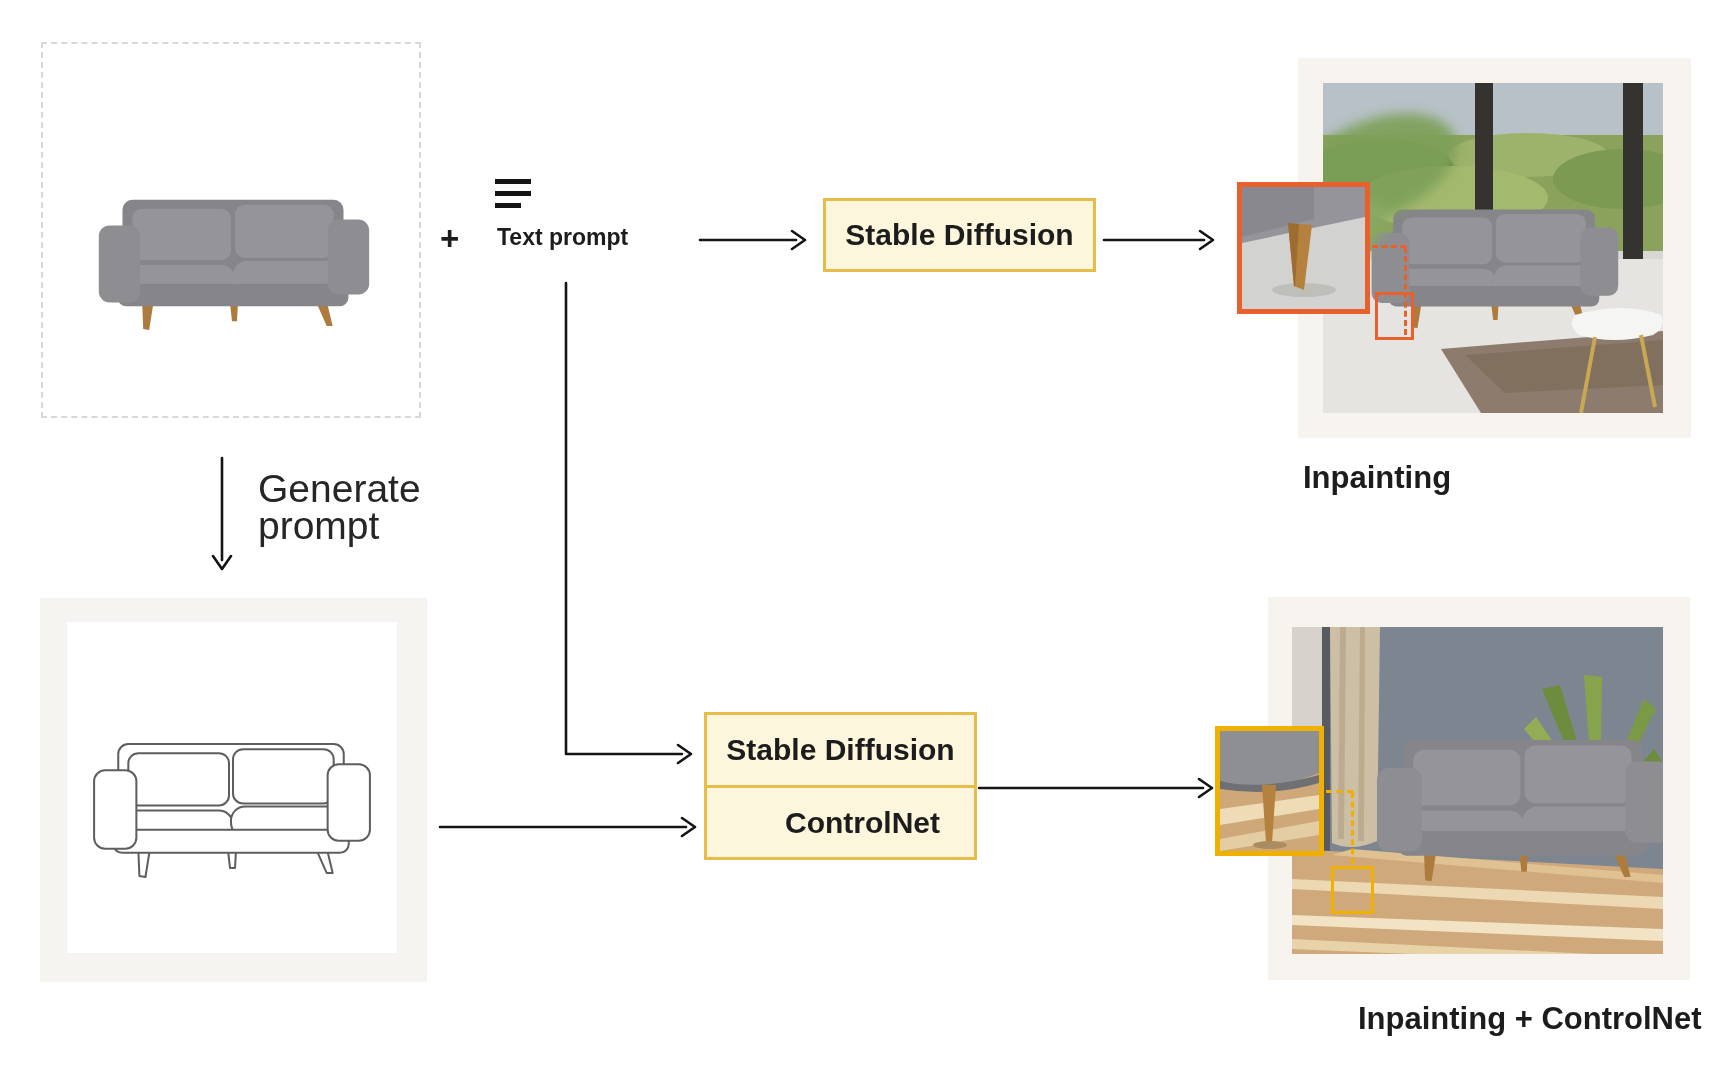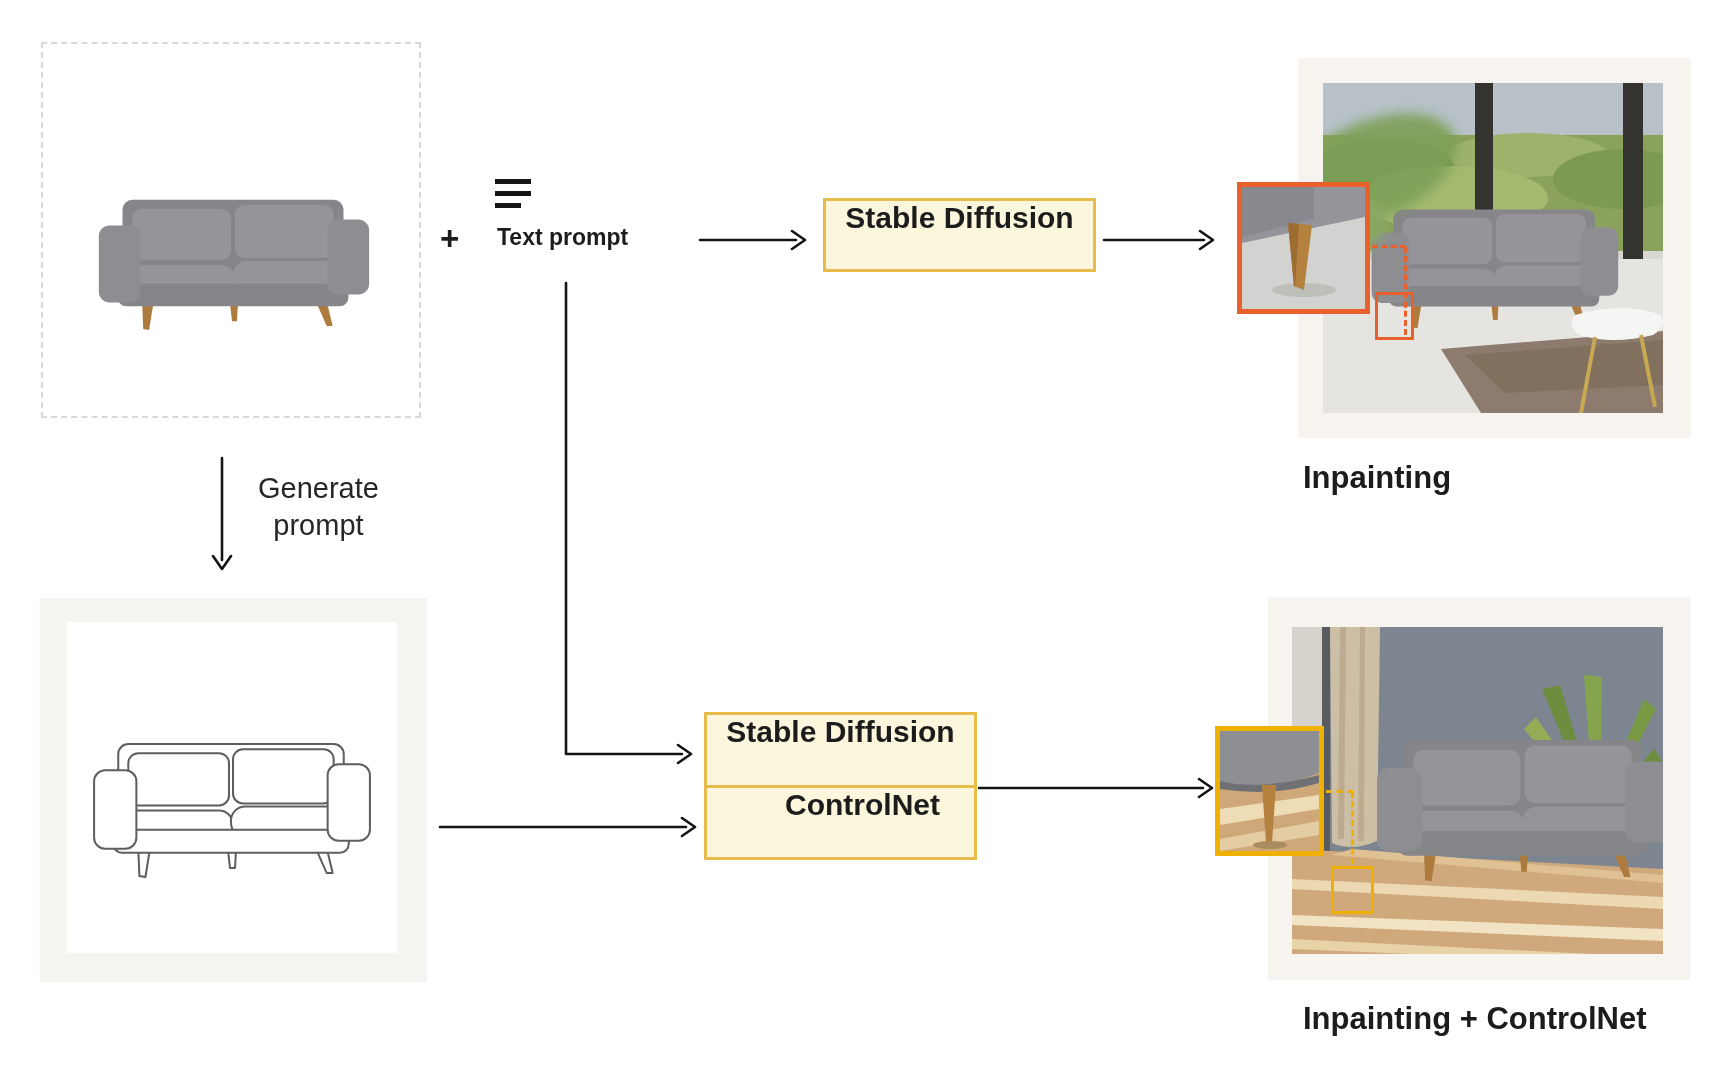--- a/index.html
+++ b/index.html
@@ -22,34 +22,34 @@
   .card2{left:1268px;top:597px;width:422px;height:383px;}
   .sketch-card{left:40px;top:598px;width:387px;height:384px;background:#f6f4f1;}
   .sketch-inner{left:27px;top:24px;width:330px;height:331px;background:#ffffff;}
   .photo{overflow:hidden;}
   .photo1{left:25px;top:25px;width:340px;height:330px;}
   .photo2{left:24px;top:30px;width:371px;height:327px;}
   .scene{display:block;width:100%;height:100%;}
   
   .node{
     background:var(--box_fill);border:3px solid var(--box_border);
-    display:flex;justify-content:center;
+    display:flex;align-items:center;justify-content:center;
     font-weight:700;font-size:30px;color:var(--text);box-sizing:border-box;
   }
   .sd-top{left:823px;top:198px;width:273px;height:74px;}
   .stack{left:704px;top:712px;width:273px;}
   .stack .node{position:relative;width:273px;height:76px;}
   .stack .node + .node{margin-top:-3px;height:75px;padding-left:44px;}
   
   .plus{left:440px;top:220px;font-size:33px;font-weight:600;}
   .tp-label{left:497px;top:224px;font-size:23px;font-weight:700;}
-  .gs-label{left:258px;top:470px;font-size:29px;font-weight:400;line-height:37px;color:#262626;text-align:center;}
+  .gs-label{left:258px;top:470px;font-size:39px;font-weight:400;line-height:37px;color:#262626;}
   .caption{font-size:31px;font-weight:700;}
   .cap1{left:1303px;top:460px;text-align:right;}
-  .cap2{left:1303px;top:1001px;}
+  .cap2{left:1358px;top:1001px;}
   
   .tlines{left:495px;top:179px;}
   .tlines .bar{height:5px;background:#141414;margin-bottom:7px;}
   .b1{width:36px;} .b2{width:36px;} .b3{width:26px;margin-bottom:0;}
   
   svg.arrow{position:absolute;overflow:visible;}
   svg.arrow path{fill:none;stroke:var(--arrow);stroke-width:2.6;stroke-linecap:round;stroke-linejoin:round;}
   
   .hl{box-sizing:border-box;background:transparent;}
   .hl-big-o{left:1237px;top:182px;width:133px;height:132px;border:5px solid var(--highlight_orange);}

